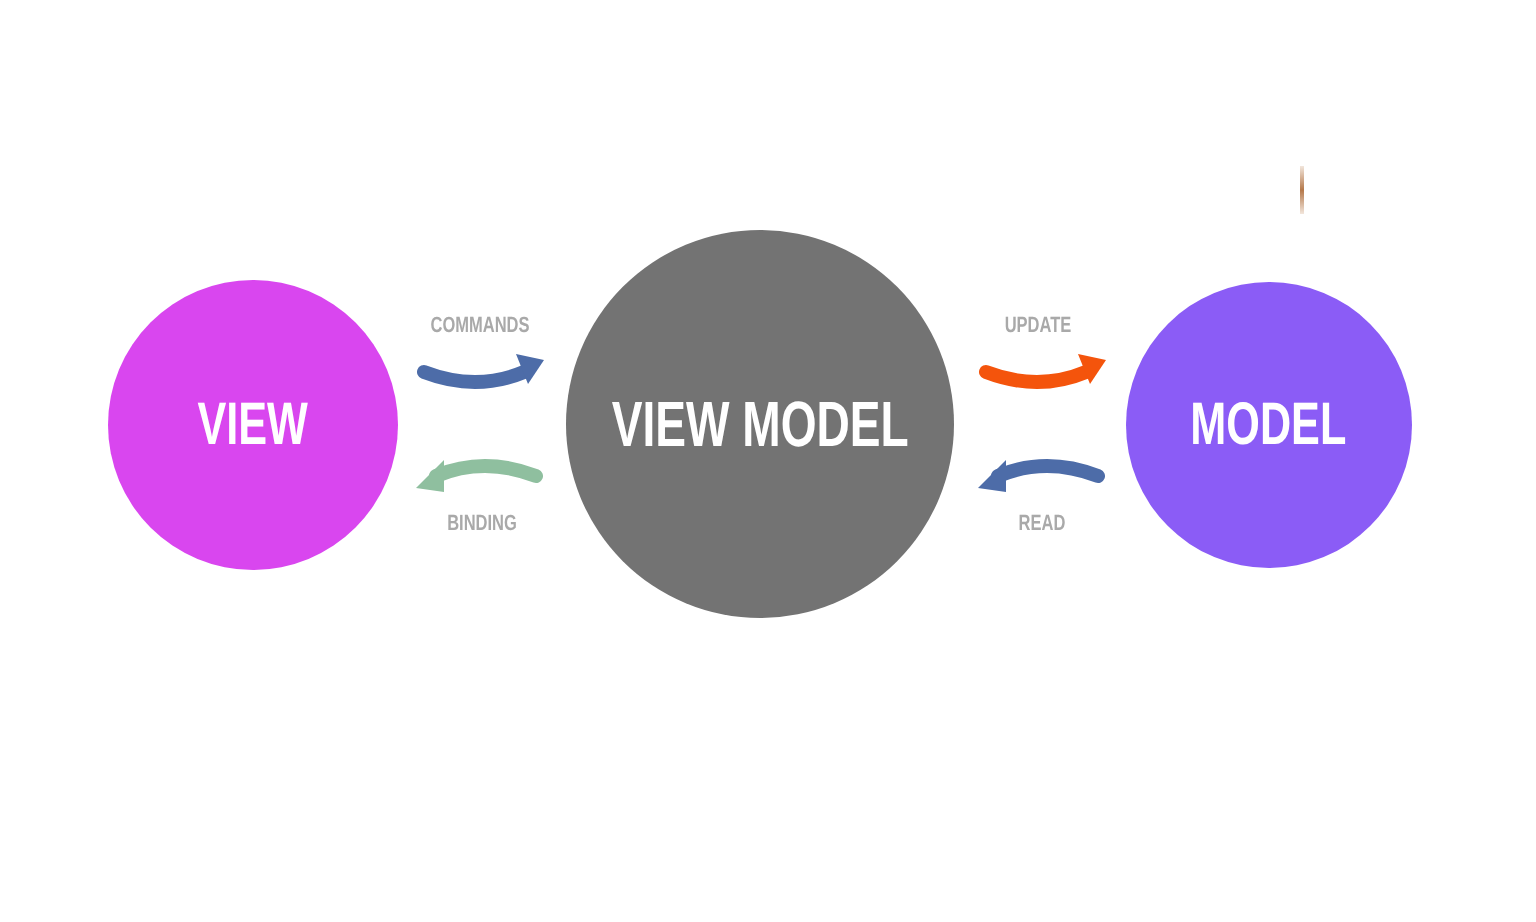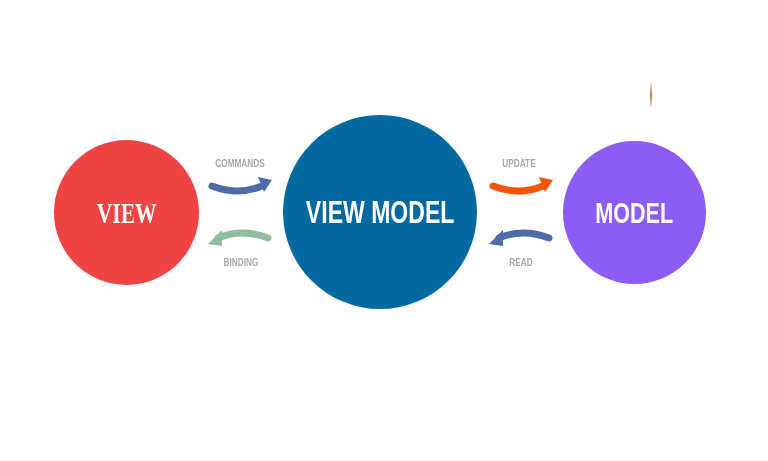--- a/index.html
+++ b/index.html
@@ -29,25 +29,25 @@
     }
     .arrow { position: absolute; }
     .tick { position: absolute; left: 650px; top: 83px; width: 2px; height: 24px;
       background: linear-gradient(#f2e6dc, #b5784a, #f2e6dc); }
   </style>
 </head>
 <body>
 
 <div class="tick"></div>
 
-<div id="view" class="circle" style="background:#ef4444;font-family:Liberation Serif, serif;">
+<div id="view" class="circle" style="background:#d946ef;">
   <span class="circle-label">VIEW</span>
 </div>
 
-<div id="viewmodel" class="circle" style="background:#0369a1;align-items:center;">
+<div id="viewmodel" class="circle" style="background:#737373;align-items:center;">
   <span class="circle-label">VIEW MODEL</span>
 </div>
 
 <div id="model" class="circle" style="background:#8b5cf6;">
   <span class="circle-label">MODEL</span>
 </div>
 
 <div class="edge-label" style="left:200px; top:157px;">COMMANDS</div>
 <svg class="arrow" style="left:206px; top:174px;" width="70" height="26" viewBox="0 0 70 26">
   <path d="M6 12 Q32 22 56 12" stroke="#4d6ca8" stroke-width="7" fill="none" stroke-linecap="round"></path>

